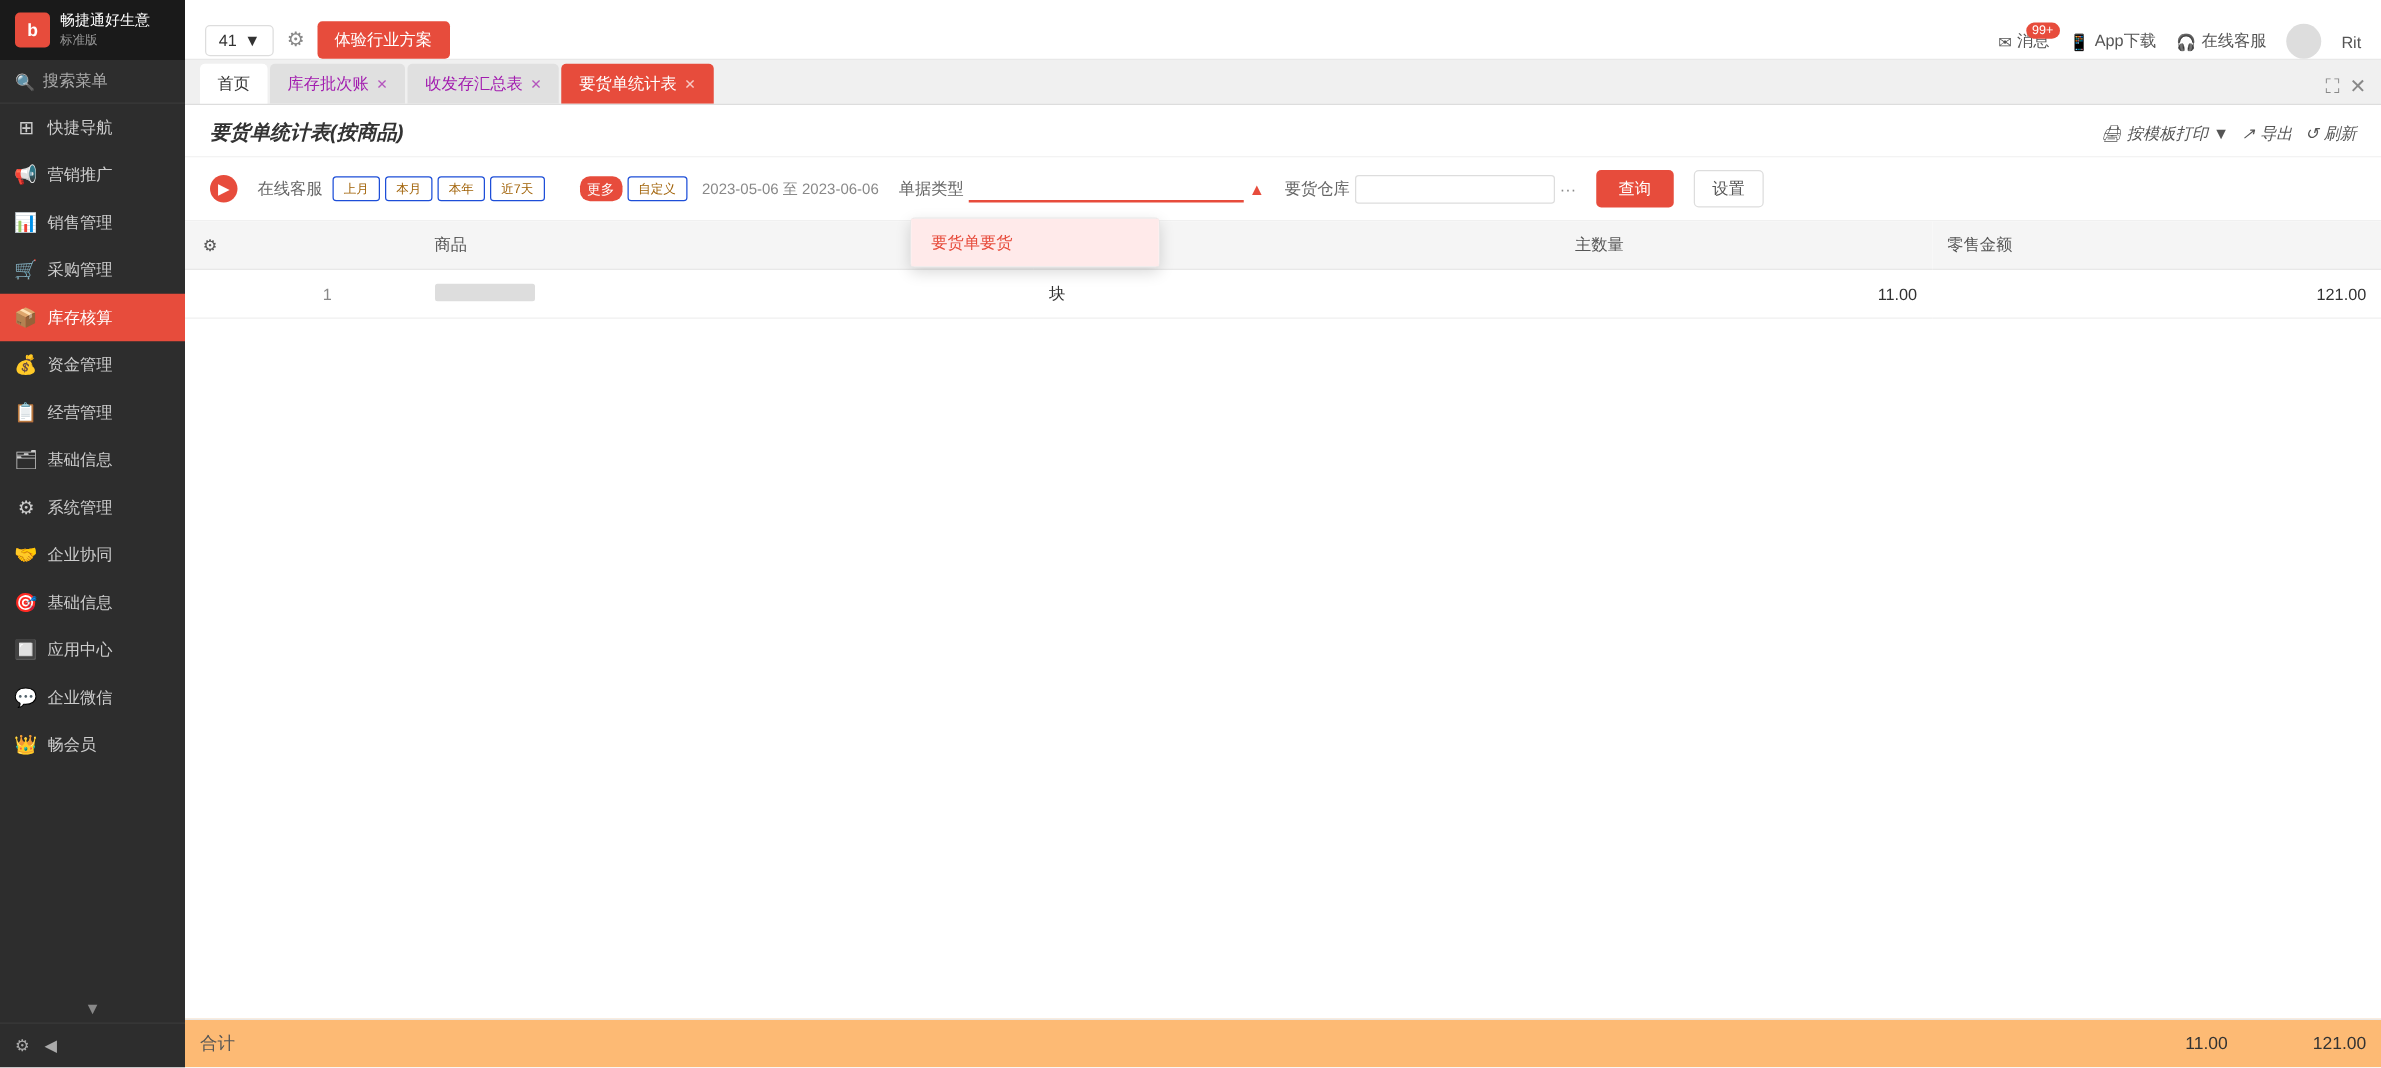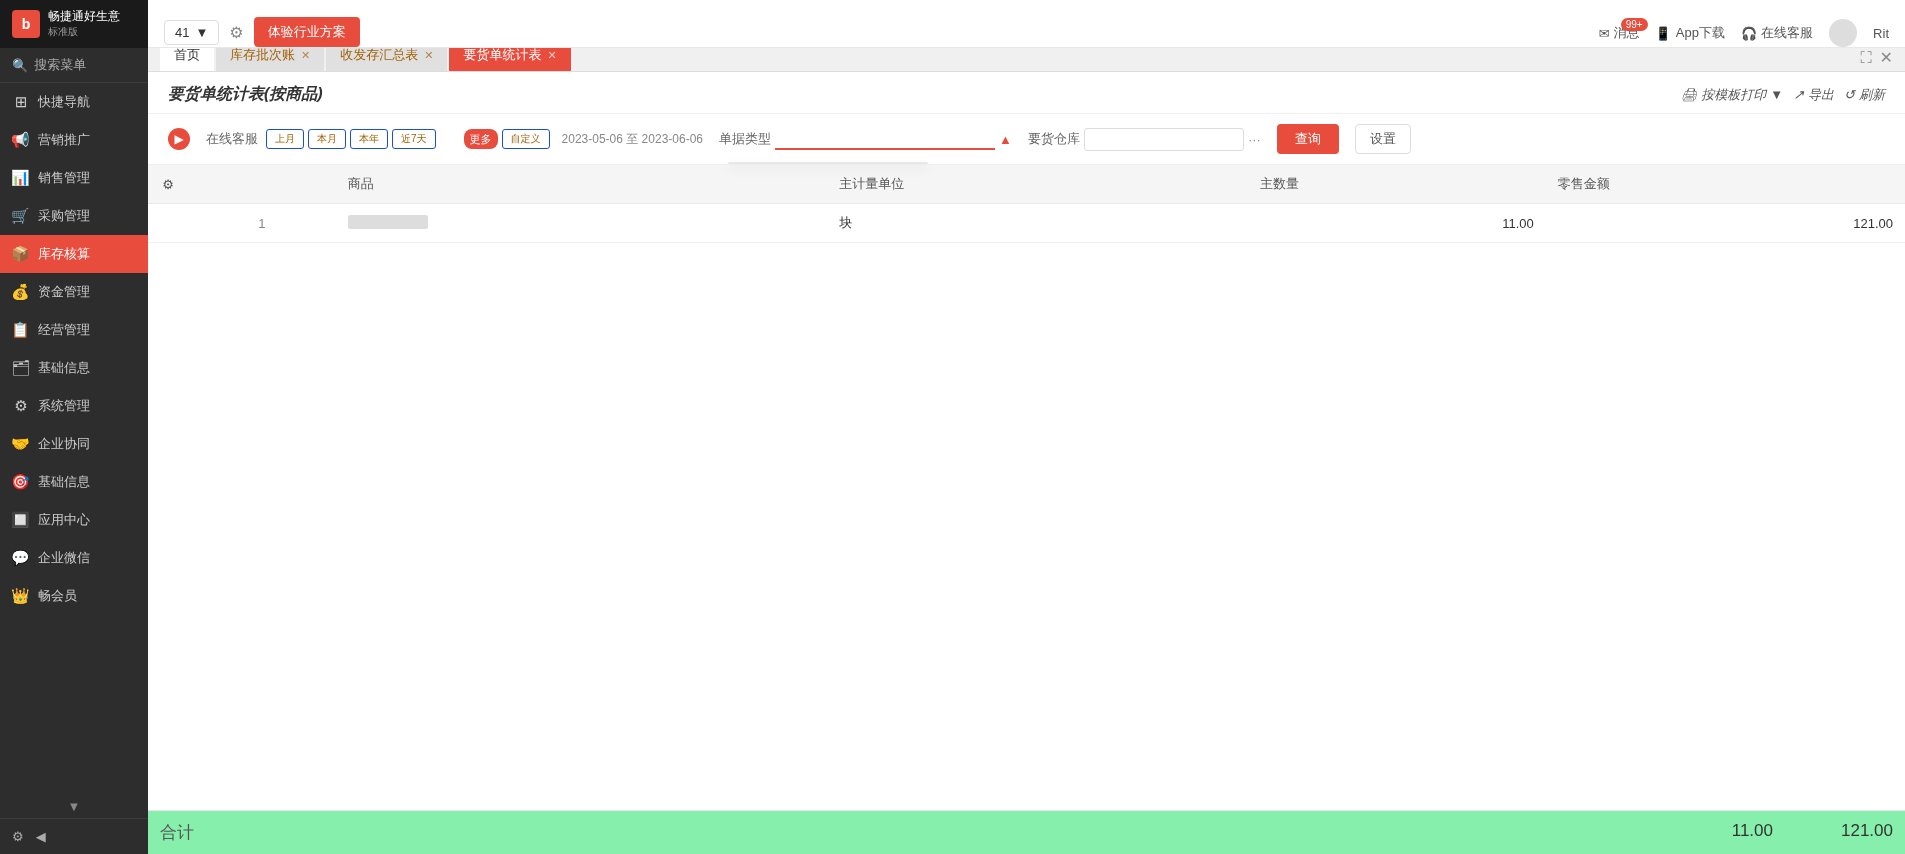--- a/index.html
+++ b/index.html
@@ -125,37 +125,37 @@
       border-radius: 10px;
       padding: 1px 5px;
       position: absolute;
       top: -6px;
       right: -8px;
     }
     .avatar { width: 28px; height: 28px; background: #ddd; border-radius: 50%; }
 
     
     .tabs {
-      height: 24px;
+      height: 36px;
       background: #f0f0f0;
       display: flex;
       align-items: flex-end;
       padding: 0 12px;
       gap: 2px;
       border-bottom: 1px solid #ddd;
       overflow: hidden;
       text-align: center;
     }
     .tab {
       padding: 6px 14px;
       font-size: 13px;
       cursor: pointer;
       background: #e0e0e0;
       border-radius: 4px 4px 0 0;
-      color: #a16207;
+      color: #a21caf;
       display: flex;
       align-items: center;
       gap: 6px;
       height: 32px;
     }
     .tab.active {
       background: #e74c3c;
       color: #fff;
     }
     .tab-home {
@@ -331,26 +331,26 @@
       font-size: 13px;
       color: #333;
     }
     .th-settings { width: 40px; text-align: center; }
     .row-num { text-align: center; color: #888; }
     .num-right { text-align: right; }
     .blurred { background: #ddd; width: 80px; height: 14px; display: inline-block; border-radius: 2px; }
 
     
     .table-footer {
-      background: #86efac;
+      background: #fdba74;
       border-top: 1px solid #e8e8e8;
       padding: 10px 12px;
       display: flex;
       gap: 60px;
-      font-size: 17px;
+      font-size: 14px;
       font-weight: 500;
     }
     .footer-label { color: #555; }
     .footer-val { color: #333; margin-left: 8px; }
   </style>
 </head>
 <body>
 
 <div class="sidebar">
   <div class="sidebar-logo">
@@ -523,20 +523,21 @@
       </div>
       <div class="filter-group warehouse-select">
         <span class="filter-label">要货仓库</span>
         <input class="warehouse-input" style="">
         <span class="warehouse-more">···</span>
       </div>
       <button class="query-btn">查询</button>
       <button class="settings-btn">设置</button>
 
       <div class="dropdown-overlay">
+        <div class="dropdown-item selected">要货单要货</div>
       </div>
     </div>
 
     <div class="table-wrap">
       <table>
         <thead>
           <tr>
             <th class="th-settings">⚙</th>
             <th></th>
             <th>商品</th>

